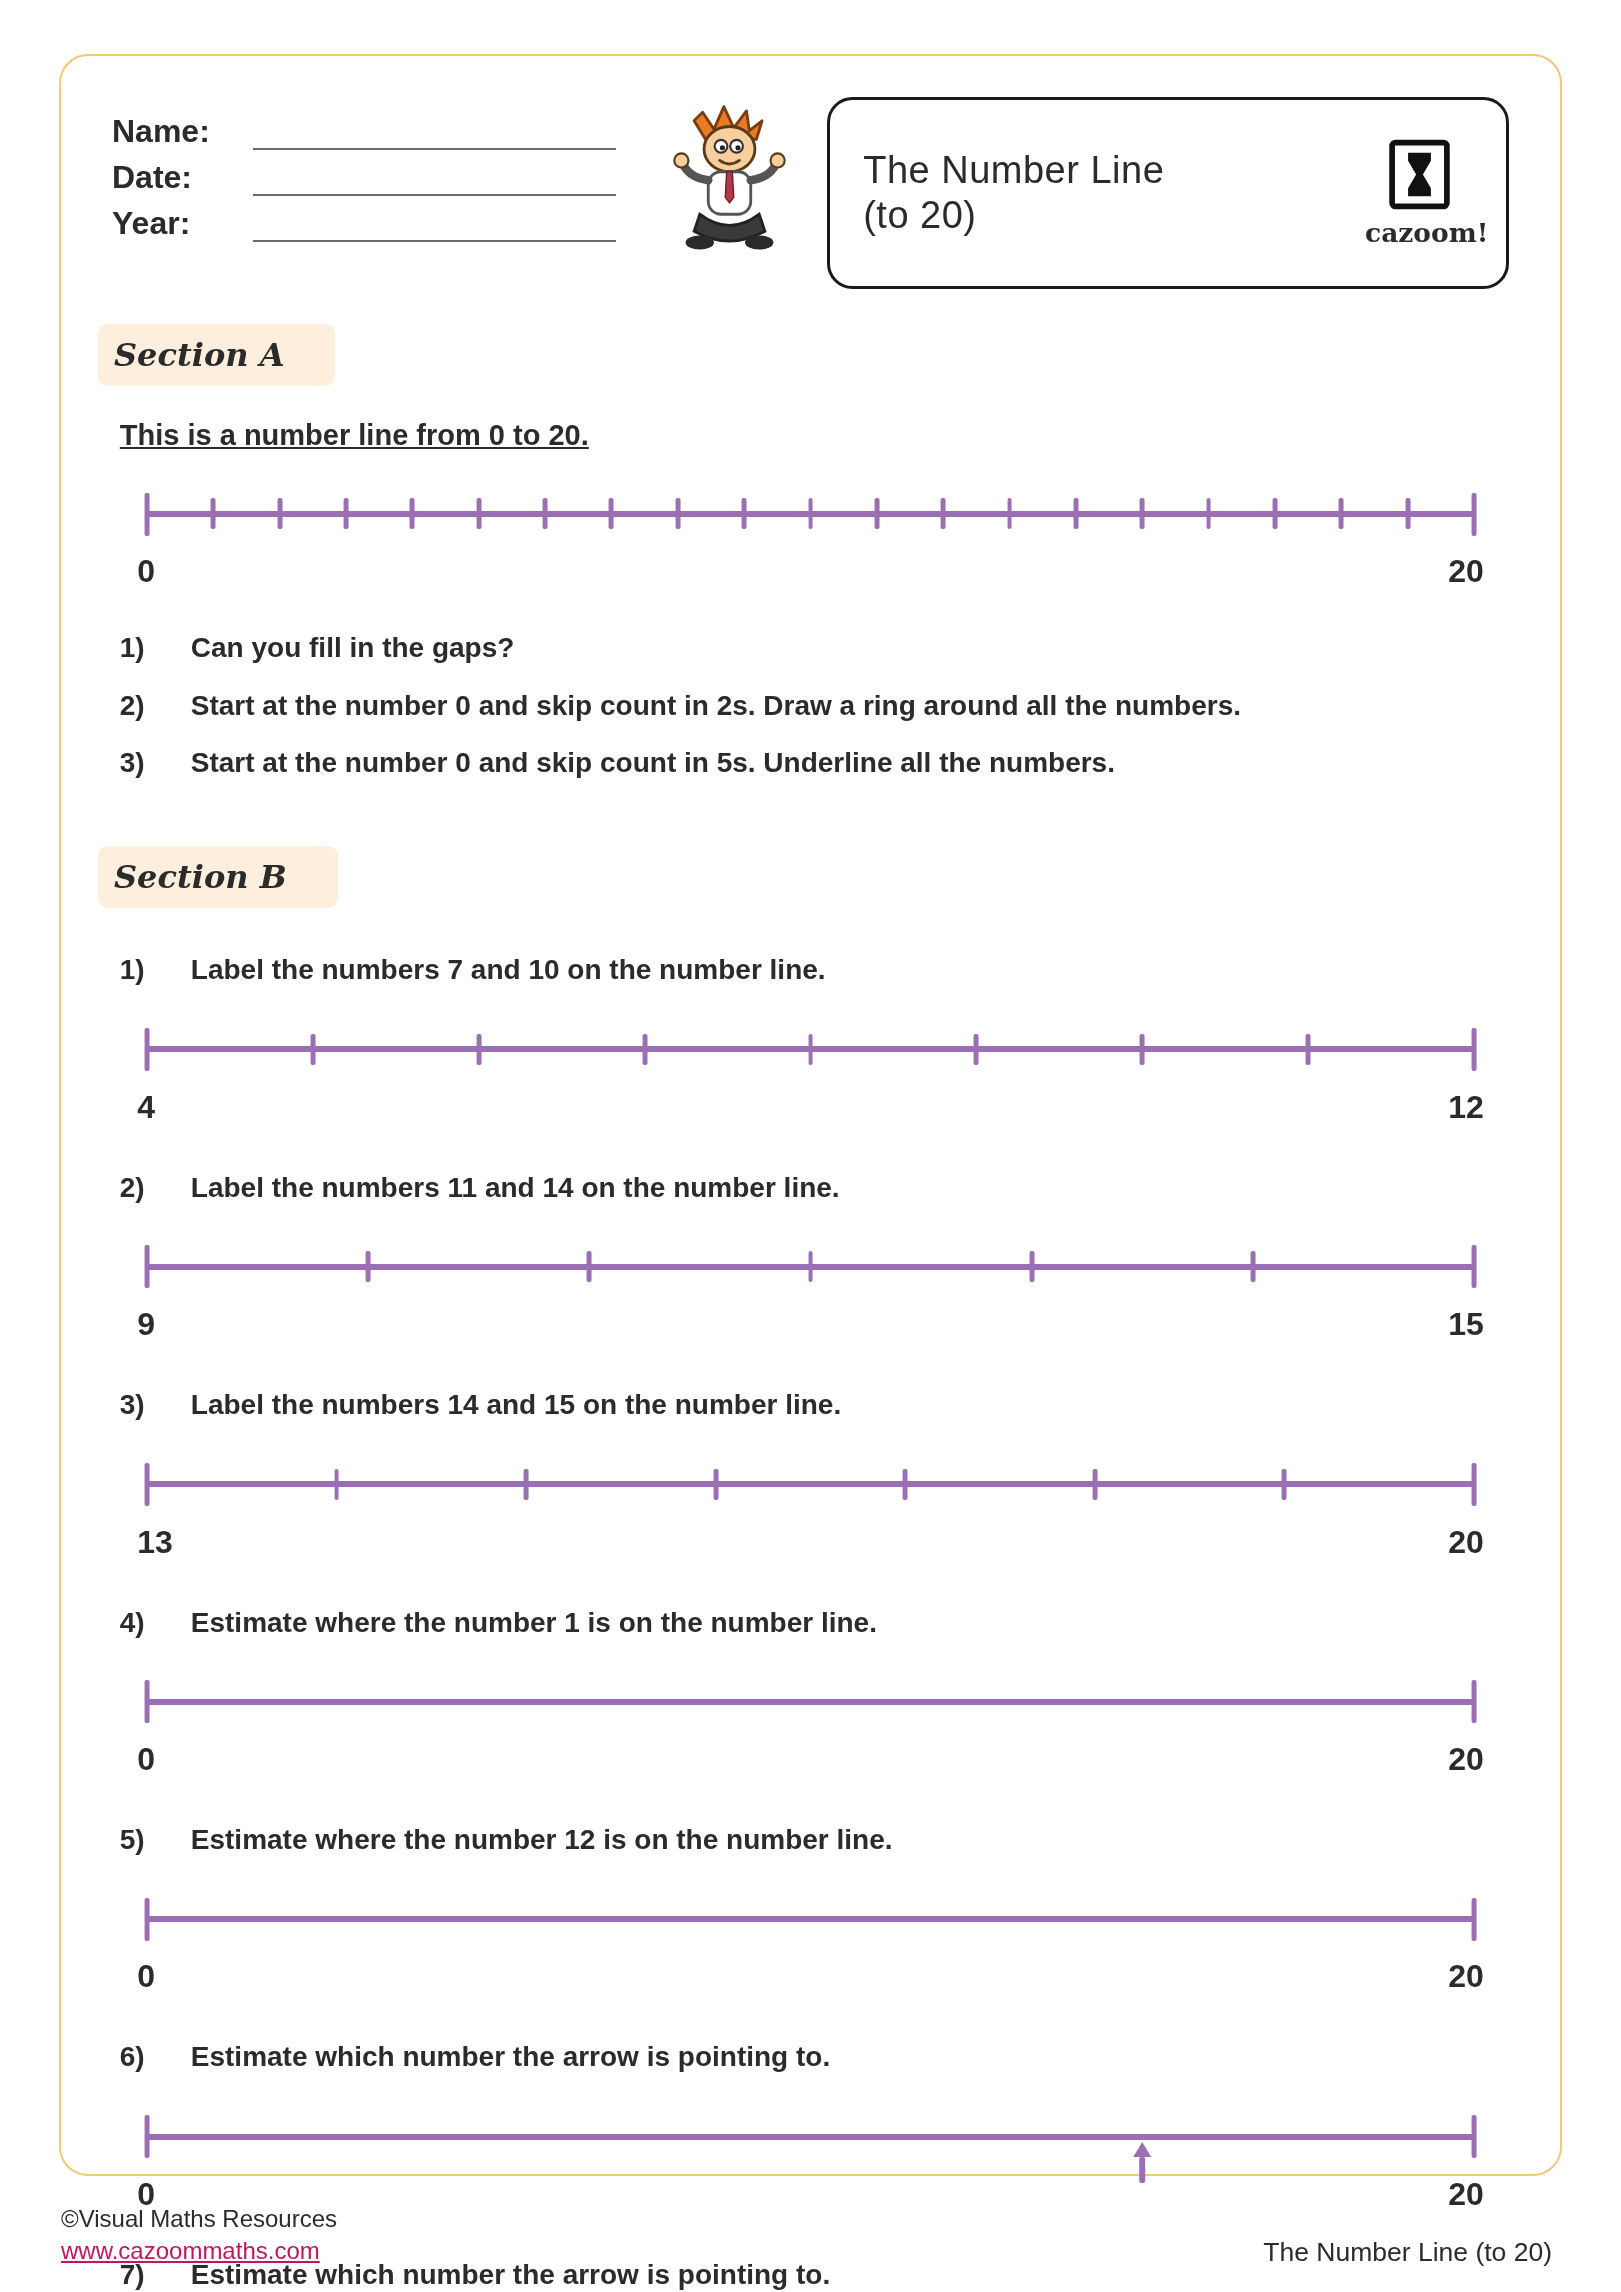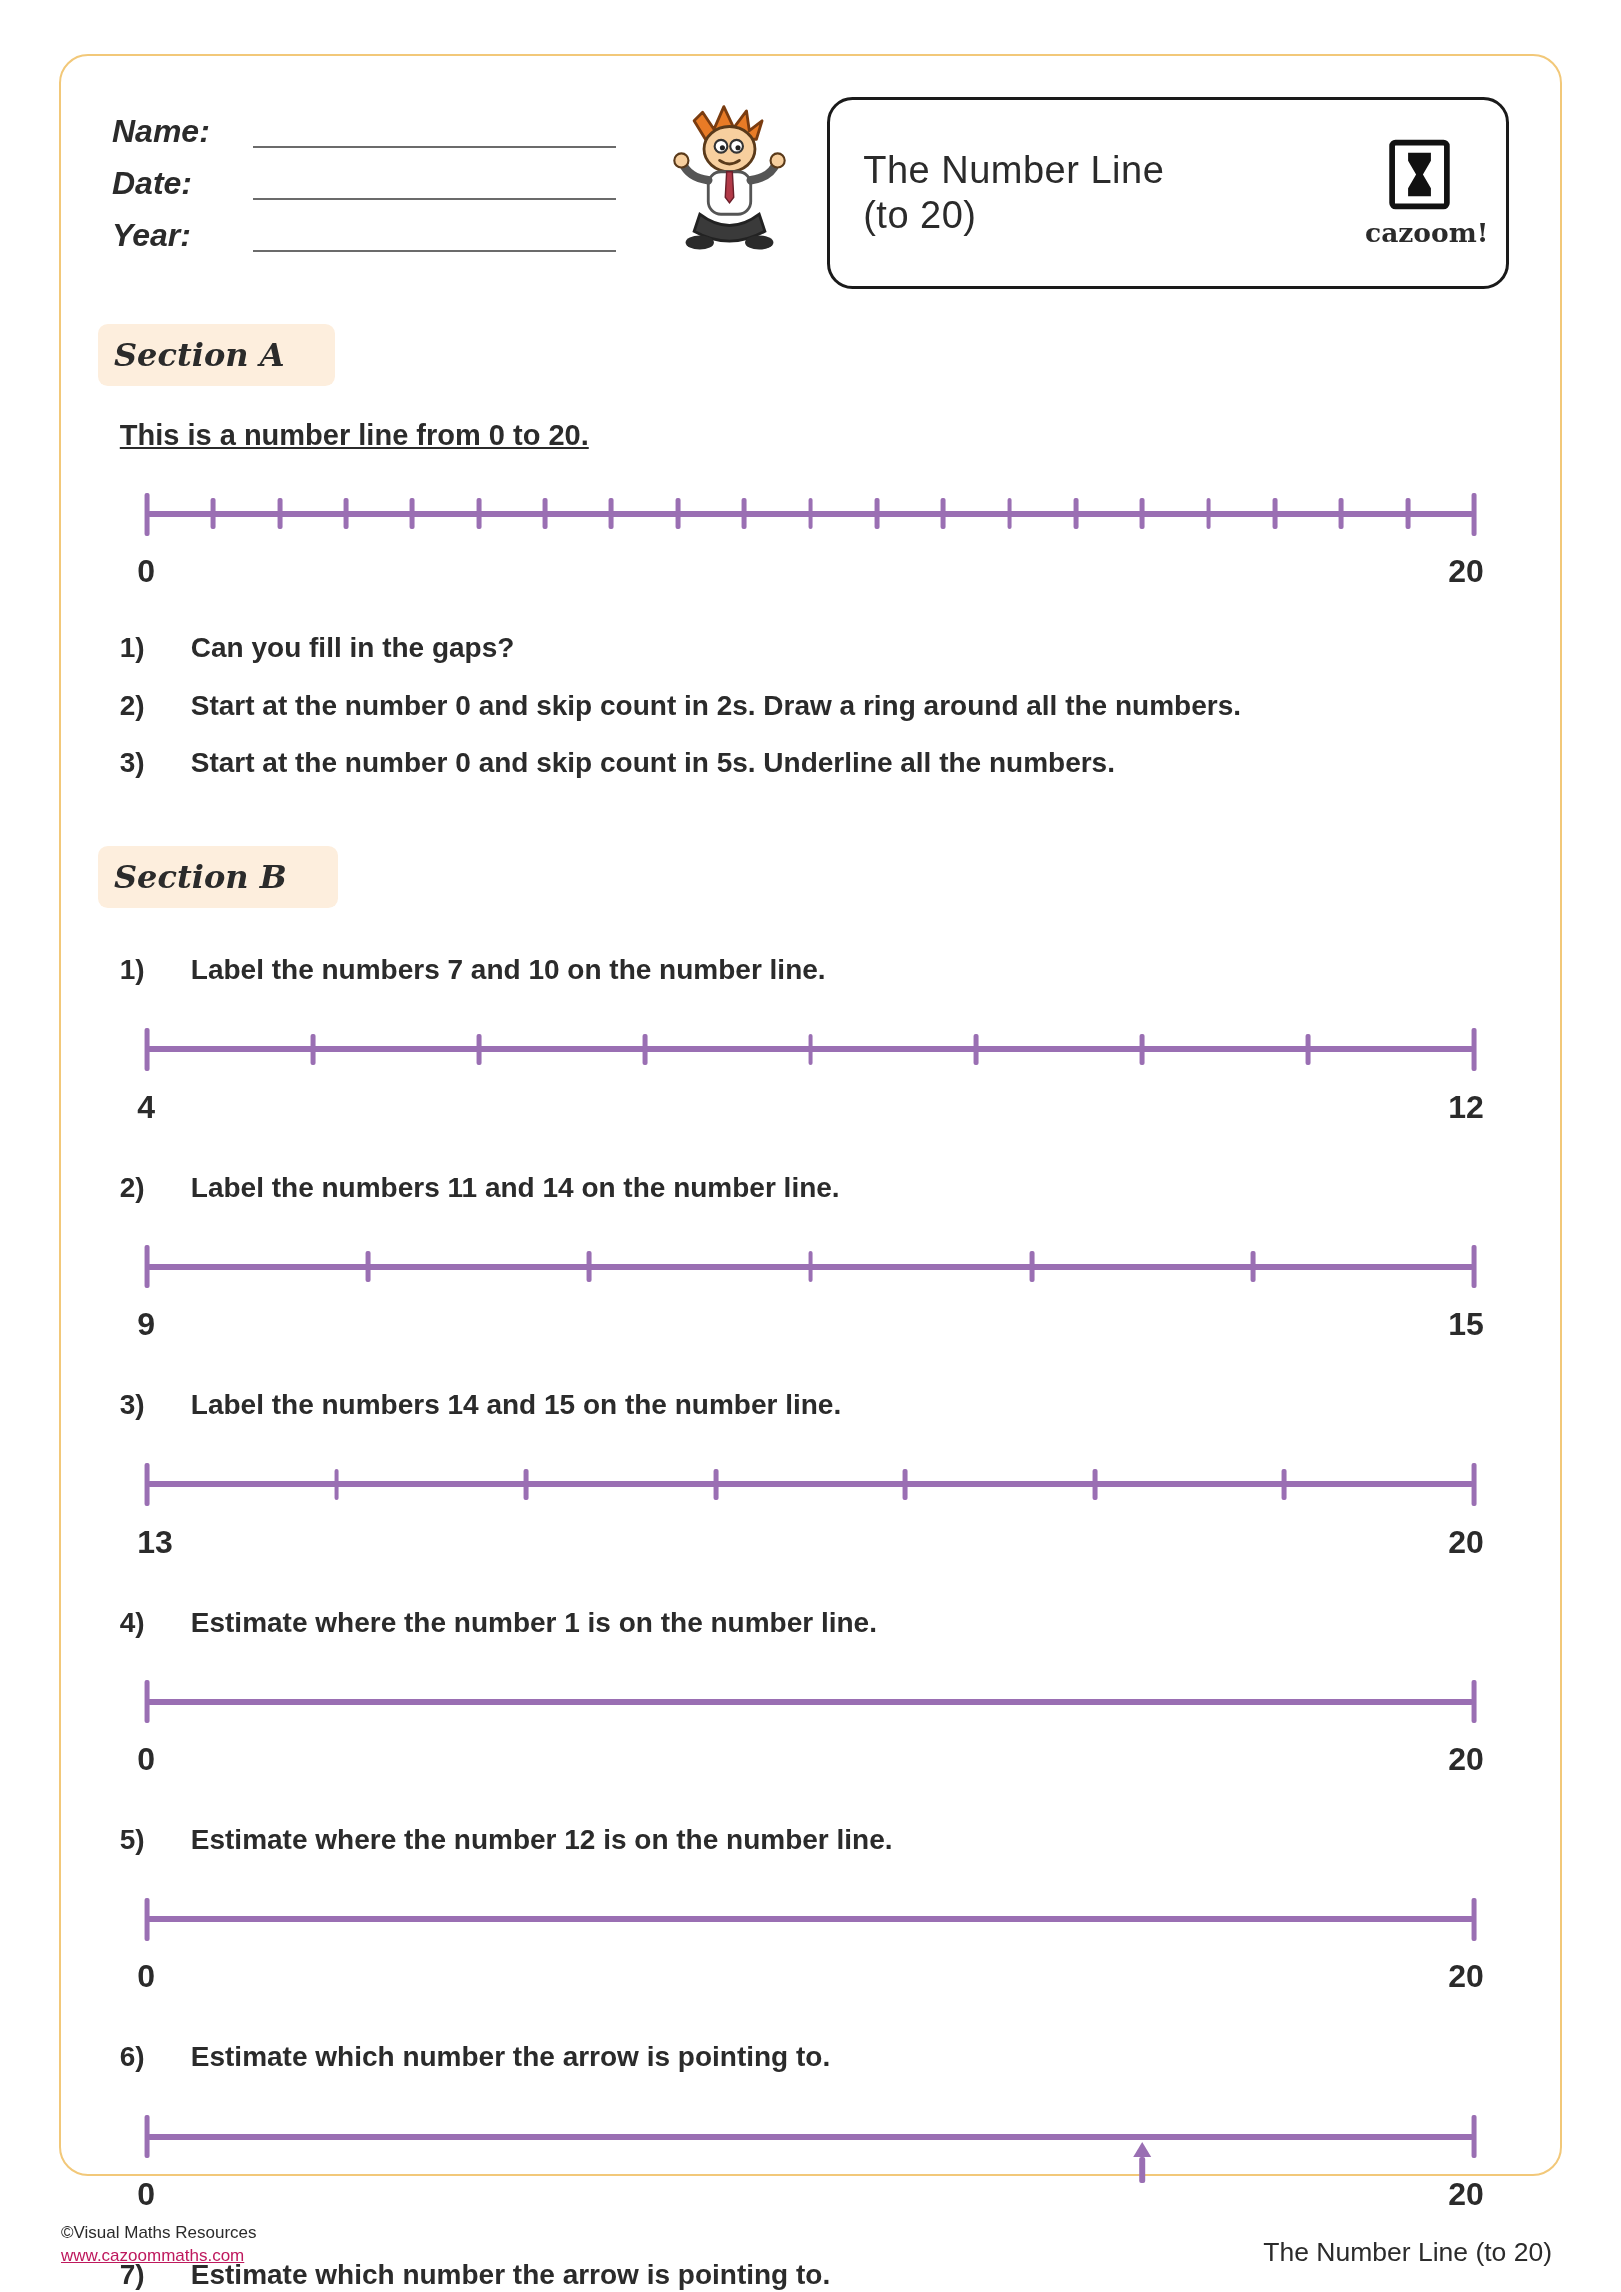--- a/index.html
+++ b/index.html
@@ -15,21 +15,21 @@
     left: 59px; top: 54px; right: 59px;
     height: 2122px;
     border: 2.9px solid var(--accent-border, #f2c879);
     border-radius: 29px;
     padding: 41px 51px 29px 51px;
     background: #ffffff;
   }
   
   .header { display: flex; align-items: flex-start; gap: 19.6px; }
   .fields { width: 519px; padding-top: 15.7px; }
-  .field-row { display: flex; margin-bottom: 15px; font-style: italic; }
+  .field-row { display: flex; align-items: flex-end; margin-bottom: 9px; }
   .field-label { font-weight: bold; font-size: 32px; width: 127px; }
   .field-line { flex: 1; max-width: 363px; border-bottom: 2.9px solid #6b6b6b; height: 35px; margin-left: 13.7px; }
   .mascot { width: 157px; flex: 0 0 auto; margin-top: 3.9px; }
   .title-box {
     flex: 1;
     border: 3.9px solid #1a1a1a;
     border-radius: 25.5px;
     min-height: 192px;
     display: flex; align-items: center; justify-content: space-between;
     padding: 17.6px 33px 17.6px 33px;
@@ -80,21 +80,21 @@
   .q-num { width: 71px; flex: 0 0 auto; }
   .sa-questions { margin-top: 39px; }
   .b-block { margin-top: 43px; }
   .b-block .q-row { margin-bottom: 0; }
   .b-block .nl-wrap { margin-top: 37px; }
   
   .footer {
     position: absolute; left: 61px; right: 69px; bottom: 25.5px;
     display: flex; justify-content: space-between; align-items: flex-end;
   }
-  .footer-left { font-size: 17px; line-height: 1.35; margin-top: 28px; }
+  .footer-left { font-size: 24px; line-height: 1.35; margin-top: 28px; }
   .footer-link { color: #be185d; text-decoration: underline; }
   .footer-right { font-size: 26.5px; margin-left: 41px; }
 </style>
 </head>
 <body>
 
 <div class="frame">
 
   <div class="header">
     <div class="fields">

